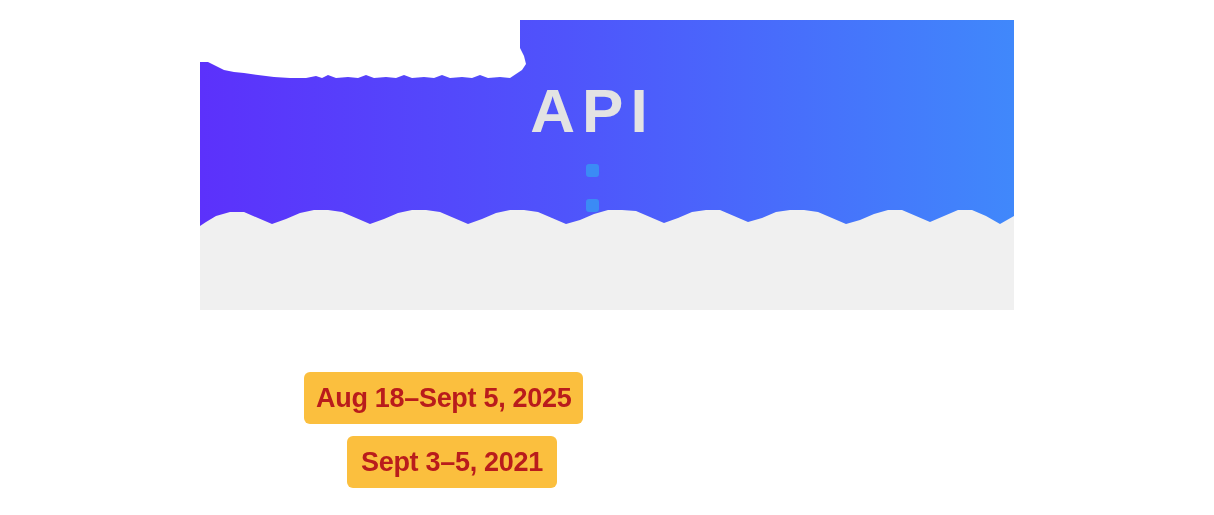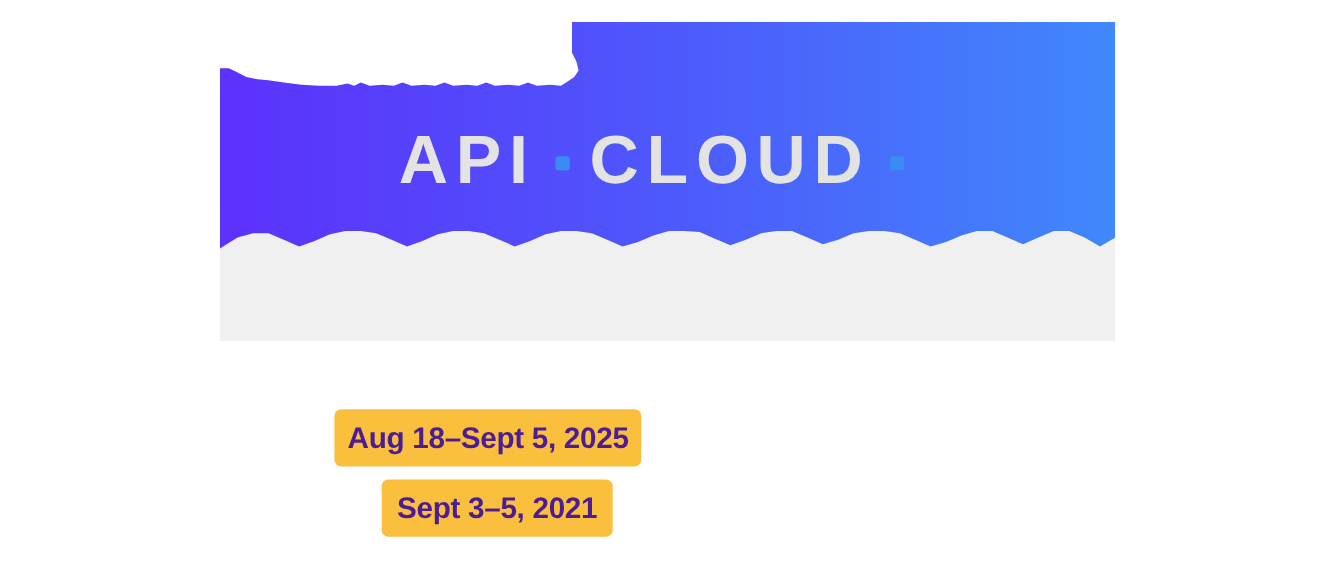--- a/index.html
+++ b/index.html
@@ -43,20 +43,21 @@
   .wordmark-row {
     position: absolute;
     left: 0;
     top: 88px;
     width: 785px;
     height: 76px;
     display: flex;
     align-items: center;
     justify-content: center;
     gap: 18px;
+    flex-direction: column;
   }
   .wordmark-text {
     font-family: "Liberation Sans", sans-serif;
     font-size: 62px;
     font-weight: 700;
     letter-spacing: 7px;
     color: #e3e3e3;
     line-height: 1;
     white-space: nowrap;
   }
@@ -75,21 +76,21 @@
     left: 0;
     top: 360px;
     width: 1214px;
   }
   .badge {
     position: absolute;
     display: inline-flex;
     align-items: center;
     justify-content: center;
     background: #fbbf3e;
-    color: #4c1d95;
+    color: #b91c1c;
     border-radius: 6px;
     font-family: "Liberation Sans", sans-serif;
     font-weight: 700;
     font-size: 27px;
     letter-spacing: -0.3px;
     white-space: nowrap;
     box-sizing: border-box;
   }
   #badge-primary-dates {
     left: 304px;
@@ -139,21 +140,20 @@
              L 212,190 L 198,193 L 184,199 L 170,204 L 156,198 L 142,192
              L 128,190 L 114,190 L 100,193 L 86,199 L 72,204 L 58,198
              L 44,192 L 30,192 L 16,196 L 6,202 L 0,206
              Z"></path>
   </svg>
 
   <div class="banner-wordmark">
     <div class="wordmark-row">
       <span class="wordmark-text">API</span>
       <span class="wordmark-dot"></span>
-      <span class="wordmark-text">CLOUD</span>
       <span class="wordmark-dot"></span>
     </div>
   </div>
 
 </div>
 
 <div id="date-badges">
   <span class="badge" id="badge-primary-dates">Aug 18–Sept 5, 2025</span>
   <span class="badge" id="badge-secondary-dates">Sept 3–5, 2021</span>
 </div>

